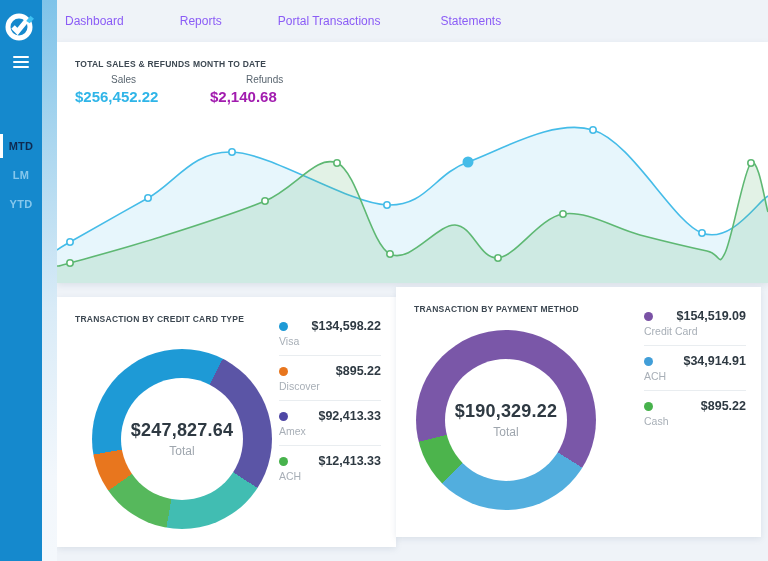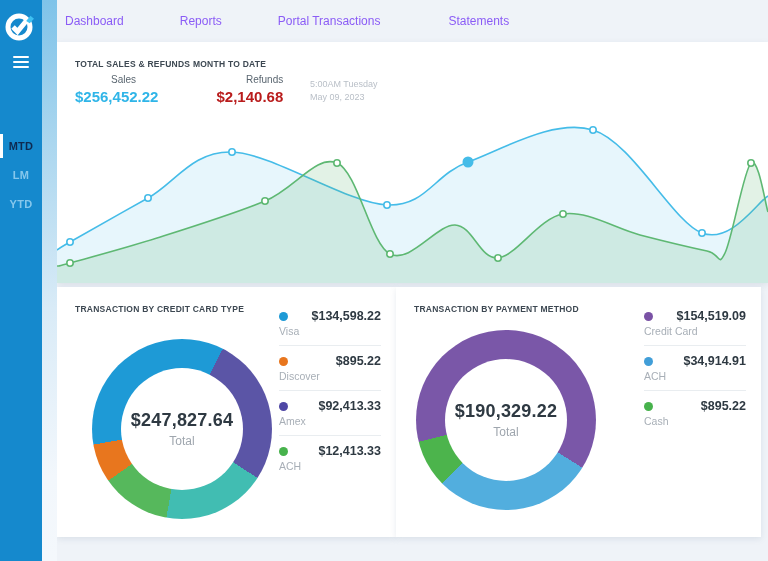--- a/index.html
+++ b/index.html
@@ -16,34 +16,34 @@
   .hamburger{position:absolute;left:13px;top:56px;width:16px;height:12px;cursor:pointer;}
   .hamburger span{display:block;width:16px;height:2px;background:#fff;margin-bottom:3px;border-radius:1px;}
   .side-menu{position:absolute;left:0;top:133px;width:42px;}
   .side-item{position:relative;height:26px;line-height:26px;text-align:center;
     font-size:11px;font-weight:bold;color:#86c7ec;letter-spacing:.3px;cursor:pointer;margin-bottom:3px;}
   .side-item.active{color:#0e2a50;}
   .side-item.active::before{content:"";position:absolute;left:0;top:1px;width:3px;height:24px;background:#fff;}
   
   .topnav{position:absolute;left:57px;top:0;right:0;height:42px;display:flex;align-items:center;padding-left:8px;}
   .nav-item{font-size:12px;color:#8b5cf6;margin-right:56px;cursor:pointer;white-space:nowrap;}
-  .nav-item:last-child{margin-left:12px;}
+  .nav-item:last-child{margin-left:4px;}
   
   .card{position:absolute;background:#fff;box-shadow:0 2px 6px rgba(110,130,155,.16);}
   .card-title{position:absolute;left:18px;top:10px;font-size:8.5px;font-weight:bold;color:#3d4852;letter-spacing:.25px;}
   .chart-card{left:57px;top:42px;width:711px;height:241px;}
   .stat{position:absolute;top:32px;}
   .stat-label{font-size:10px;color:#5a6670;margin-bottom:3px;margin-left:36px;}
   .stat-value{font-size:15px;font-weight:bold;}
   .stat-sales{left:18px;}  .stat-sales .stat-value{color:#2fb5e8;}
-  .stat-refunds{left:153px;} .stat-refunds .stat-value{color:#b91c1c;text-align:right;}
+  .stat-refunds{left:153px;} .stat-refunds .stat-value{color:#a21caf;}
   .timestamp{position:absolute;left:253px;top:36px;font-size:9px;color:#b9bfc7;line-height:1.45;}
   .line-chart{position:absolute;left:0;bottom:0;width:711px;height:175px;display:block;}
   
-  .card-credit{left:57px;top:287px;width:339px;height:250px;}
+  .card-credit{left:57px;top:297px;width:339px;height:250px;}
   .card-payment{left:396px;top:287px;width:365px;height:250px;}
   .donut{position:absolute;width:180px;height:180px;border-radius:50%;}
   .donut-1{left:35px;top:52px;}
   .donut-2{left:20px;top:43px;}
   .donut-hole{position:absolute;left:29px;top:29px;width:122px;height:122px;border-radius:50%;background:#fff;
     display:flex;flex-direction:column;align-items:center;justify-content:center;}
   .donut-total{font-size:18px;font-weight:bold;color:#2e3942;letter-spacing:.2px;}
   .donut-sub{font-size:12px;color:#9fa6ae;margin-top:3px;}
   .legend{position:absolute;right:15px;top:14px;width:102px;}
   .leg-row{padding:8px 0 8px;border-bottom:1px solid #e9edf0;}
@@ -87,24 +87,20 @@
 <section class="card chart-card">
   <h2 class="card-title">TOTAL SALES &amp; REFUNDS MONTH TO DATE</h2>
 
   <div class="stat stat-sales">
     <div class="stat-label">Sales</div>
     <div class="stat-value">$256,452.22</div>
   </div>
   <div class="stat stat-refunds">
     <div class="stat-label">Refunds</div>
     <div class="stat-value">$2,140.68</div>
-  </div>
-  <div class="timestamp">
-    <div>5:00AM Tuesday</div>
-    <div>May 09, 2023</div>
   </div>
 
   <svg class="line-chart" preserveAspectRatio="none" viewBox="0 0 711 175">
       <path d="M0,142C2.2,140.7,-2.2,142.7,13,134C28.2,125.3,64.0,105.0,91,90C118.0,75.0,135.2,42.8,175,44C214.8,45.2,290.7,95.3,330,97C369.3,98.7,376.7,66.5,411,54C445.3,41.5,497.0,10.2,536,22C575.0,33.8,615.8,114.0,645,125C674.2,136.0,700.0,94.2,711,88L711,175L0,175Z" fill="rgba(69,188,232,0.13)" stroke="none"></path>
       <path d="M0,142C2.2,140.7,-2.2,142.7,13,134C28.2,125.3,64.0,105.0,91,90C118.0,75.0,135.2,42.8,175,44C214.8,45.2,290.7,95.3,330,97C369.3,98.7,376.7,66.5,411,54C445.3,41.5,497.0,10.2,536,22C575.0,33.8,615.8,114.0,645,125C674.2,136.0,700.0,94.2,711,88" fill="none" stroke="#45bce8" stroke-width="1.6"></path>
       <path d="M0,158C2.2,157.5,-3.7,159.7,13,155C29.7,150.3,67.5,140.3,100,130C132.5,119.7,178.0,105.5,208,93C238.0,80.5,259.2,46.2,280,55C300.8,63.8,313.3,135.7,333,146C352.7,156.3,380.0,116.3,398,117C416.0,117.7,423.0,151.8,441,150C459.0,148.2,482.3,109.8,506,106C529.7,102.2,559.0,120.8,583,127C607.0,133.2,635.8,140.0,650,143C664.2,146.0,660.7,159.7,668,145C675.3,130.3,686.8,61.8,694,55C701.2,48.2,708.2,95.8,711,104L711,175L0,175Z" fill="rgba(94,184,115,0.18)" stroke="none"></path>
       <path d="M0,158C2.2,157.5,-3.7,159.7,13,155C29.7,150.3,67.5,140.3,100,130C132.5,119.7,178.0,105.5,208,93C238.0,80.5,259.2,46.2,280,55C300.8,63.8,313.3,135.7,333,146C352.7,156.3,380.0,116.3,398,117C416.0,117.7,423.0,151.8,441,150C459.0,148.2,482.3,109.8,506,106C529.7,102.2,559.0,120.8,583,127C607.0,133.2,635.8,140.0,650,143C664.2,146.0,660.7,159.7,668,145C675.3,130.3,686.8,61.8,694,55C701.2,48.2,708.2,95.8,711,104" fill="none" stroke="#5eb873" stroke-width="1.6"></path>
       <circle cx="13" cy="134" r="3.2" fill="#fff" stroke="#45bce8" stroke-width="1.6"></circle>
       <circle cx="91" cy="90" r="3.2" fill="#fff" stroke="#45bce8" stroke-width="1.6"></circle>
       <circle cx="175" cy="44" r="3.2" fill="#fff" stroke="#45bce8" stroke-width="1.6"></circle>

